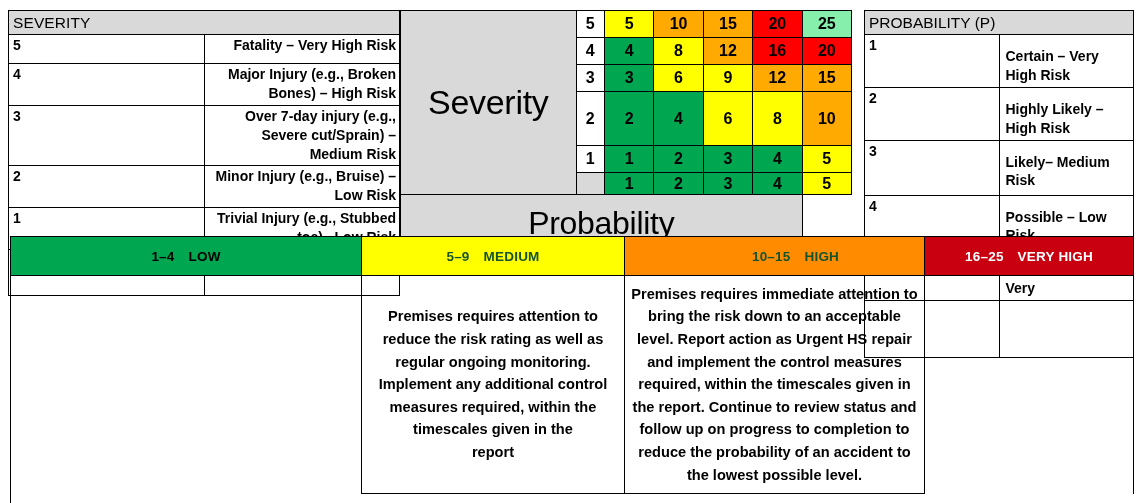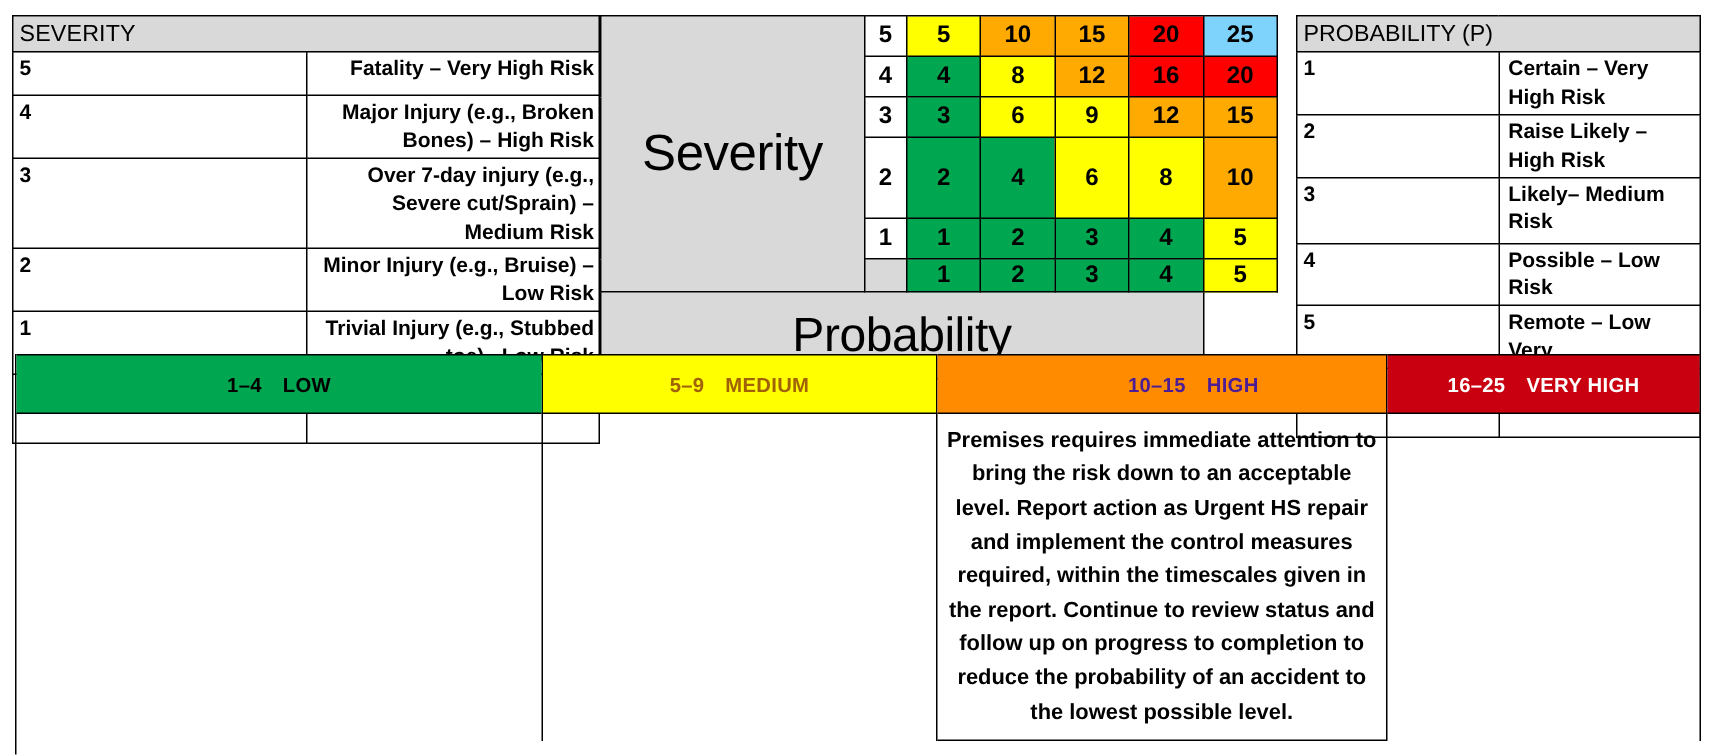--- a/index.html
+++ b/index.html
@@ -157,21 +157,21 @@
     font-weight: 700;
     text-align: left;
     padding: 1px 0 2px 4px;
     vertical-align: top;
     line-height: 1.35;
   }
   .prob-table td.desc {
     font-size: 14px;
     font-weight: 700;
     text-align: left;
-    padding: 1px 3px 2px 6px;
+    padding: 12px 3px 2px 6px;
     vertical-align: top;
     line-height: 1.35;
     margin-top: 26px;
   }
   .prob-table tr.r-norm td { height: 25px; }
   .prob-table tr.r-tall td { height: 40px; }
   .prob-table tr.r-blank td { height: 42px; }
 
   
   .bands {
@@ -278,21 +278,21 @@
     <div class="matrix-panel">
       <table class="bordered matrix-table">
         <tbody id="matrix-tbody">
         <tr style="height: 27px;">
               <td class="sev-label-cell" rowspan="6">Severity</td>
               <td class="axis-num">5</td>
               <td class="m-cell" style="background: rgb(255, 255, 0);">5</td>
               <td class="m-cell" style="background: rgb(255, 170, 0);">10</td>
               <td class="m-cell" style="background: rgb(255, 170, 0);">15</td>
               <td class="m-cell" style="background: rgb(255, 0, 0);">20</td>
-              <td class="m-cell" style="background: #7dd3fc;">25</td>
+              <td class="m-cell" style="background: #86efac;">25</td>
             </tr>
             <tr style="height: 27px;">
               <td class="axis-num">4</td>
               <td class="m-cell" style="background: rgb(0, 166, 80);">4</td>
               <td class="m-cell" style="background: rgb(255, 255, 0);">8</td>
               <td class="m-cell" style="background: rgb(255, 170, 0);">12</td>
               <td class="m-cell" style="background: rgb(255, 0, 0); margin-top: 47px;">16</td>
               <td class="m-cell" style="background: rgb(255, 0, 0);">20</td>
             </tr>
             <tr style="height: 27px;">
@@ -339,21 +339,21 @@
         <tbody id="prob-tbody">
           <tr>
             <td class="hdr" colspan="2">PROBABILITY (P)</td>
           </tr>
         <tr class="r-norm">
               <td class="num">1</td>
               <td class="desc">Certain – Very High Risk</td>
             </tr>
             <tr class="r-norm">
               <td class="num">2</td>
-              <td class="desc">Raise Likely – High Risk</td>
+              <td class="desc">Highly Likely – High Risk</td>
             </tr>
             <tr class="r-tall">
               <td class="num">3</td>
               <td class="desc">Likely– Medium Risk</td>
             </tr>
             <tr class="r-norm">
               <td class="num">4</td>
               <td class="desc">Possible – Low Risk</td>
             </tr>
             <tr class="r-norm">
@@ -371,27 +371,30 @@
   </div>
 
   <div class="bands" id="bands-container">
       <div class="band band-low">
         <div class="band-head" style="background: rgb(0, 166, 80); color: rgb(0, 0, 0);">
           <span class="range">1–4</span>
           <span>LOW</span>
         </div>
       </div>
       <div class="band band-med">
-        <div class="band-head" style="background: rgb(255, 255, 0); color: #a16207;">
+        <div class="band-head" style="background: rgb(255, 255, 0); color: #14532d;">
           <span class="range">5–9</span>
           <span>MEDIUM</span>
         </div>
+        <div class="band-body">Premises requires attention to reduce the risk rating as well as regular ongoing monitoring.
+Implement any additional control measures required, within the timescales given in the
+report</div>
       </div>
       <div class="band band-high">
-        <div class="band-head" style="background: rgb(255, 140, 0); color: #4c1d95; padding-left: 42px;">
+        <div class="band-head" style="background: rgb(255, 140, 0); color: #14532d; padding-left: 42px;">
           <span class="range">10–15</span>
           <span>HIGH</span>
         </div>
         <div class="band-body">Premises requires immediate attention to bring the risk down to an acceptable level. Report action as Urgent HS repair and implement the control measures required, within the timescales given in the report. Continue to review status and follow up on progress to completion to reduce the probability of an accident to the lowest possible level.</div>
       </div>
       <div class="band band-vhigh">
         <div class="band-head" style="background: rgb(200, 0, 16); color: rgb(255, 255, 255);">
           <span class="range">16–25</span>
           <span>VERY HIGH</span>
         </div>

